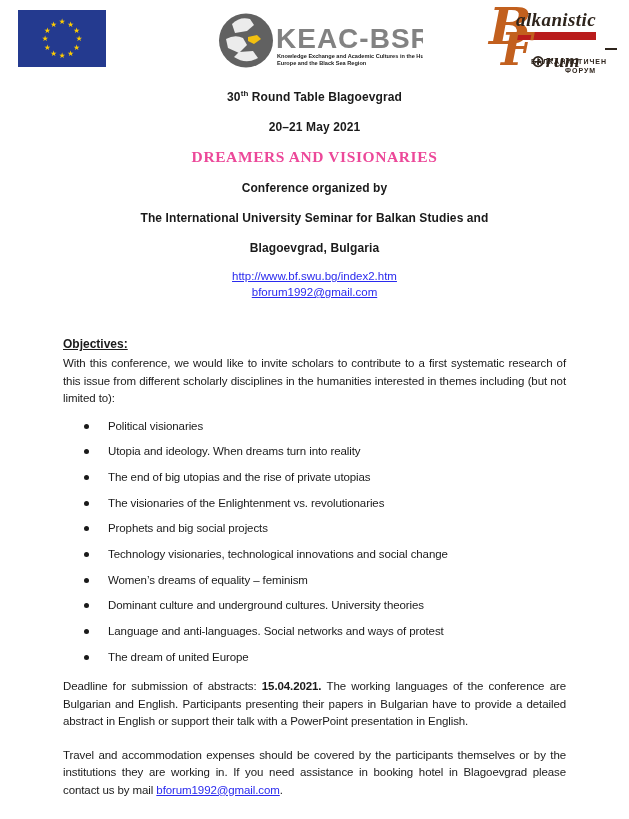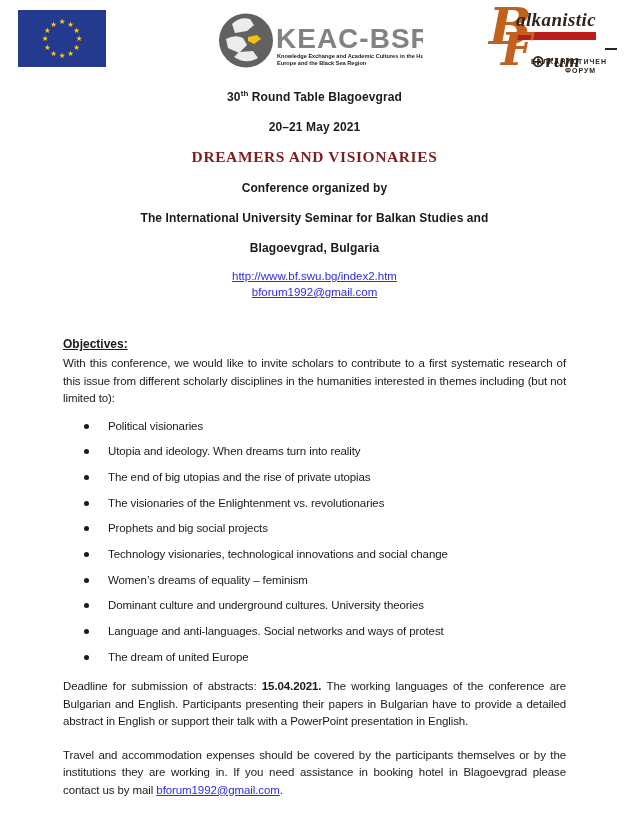--- a/index.html
+++ b/index.html
@@ -33,21 +33,21 @@
   
   .content{margin:0 63px;}
   .t-line{
     margin:0 0 9px;font-size:12px;font-weight:bold;text-align:center;
     line-height:21px;letter-spacing:.1px;
   }
   .t-line:first-child{margin-top:5px;}
   .t-line sup{font-size:8px;}
   .main-title{
     margin:2px 0 11px;text-align:center;font-family:"Liberation Serif",serif;
-    font-weight:bold;font-size:15.5px;line-height:20px;color:#7f1d1d;letter-spacing:.6px;
+    font-weight:bold;font-size:15.5px;line-height:20px;color:#ec4899;letter-spacing:.6px;
   }
   .links{margin:3px 0 0;text-align:center;font-size:11.5px;line-height:16px;}
   .links a{color:#2a2aee;text-decoration:underline;}
   
   .obj-heading{
     margin:36px 0 0;font-size:12px;font-weight:bold;line-height:17px;
   }
   .obj-heading span{text-decoration:underline;}
   .body{
     margin:2px 0 0;font-size:11.5px;line-height:17.5px;letter-spacing:-.1px;

